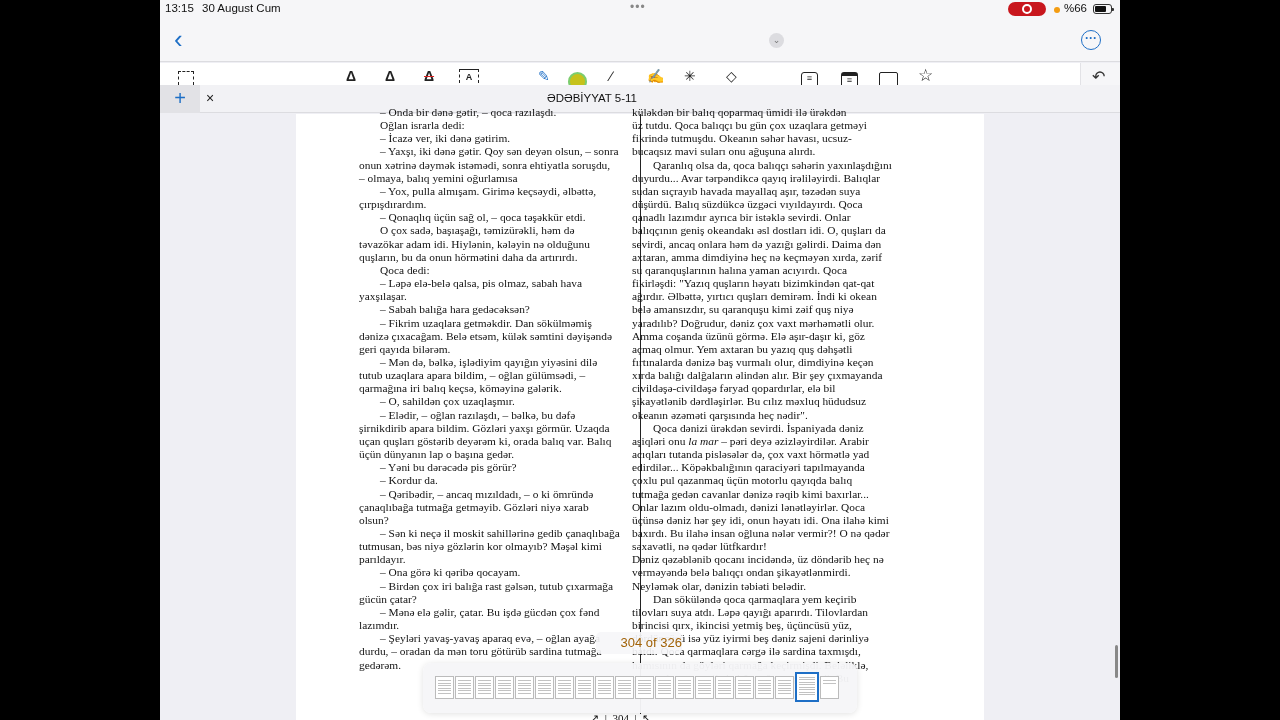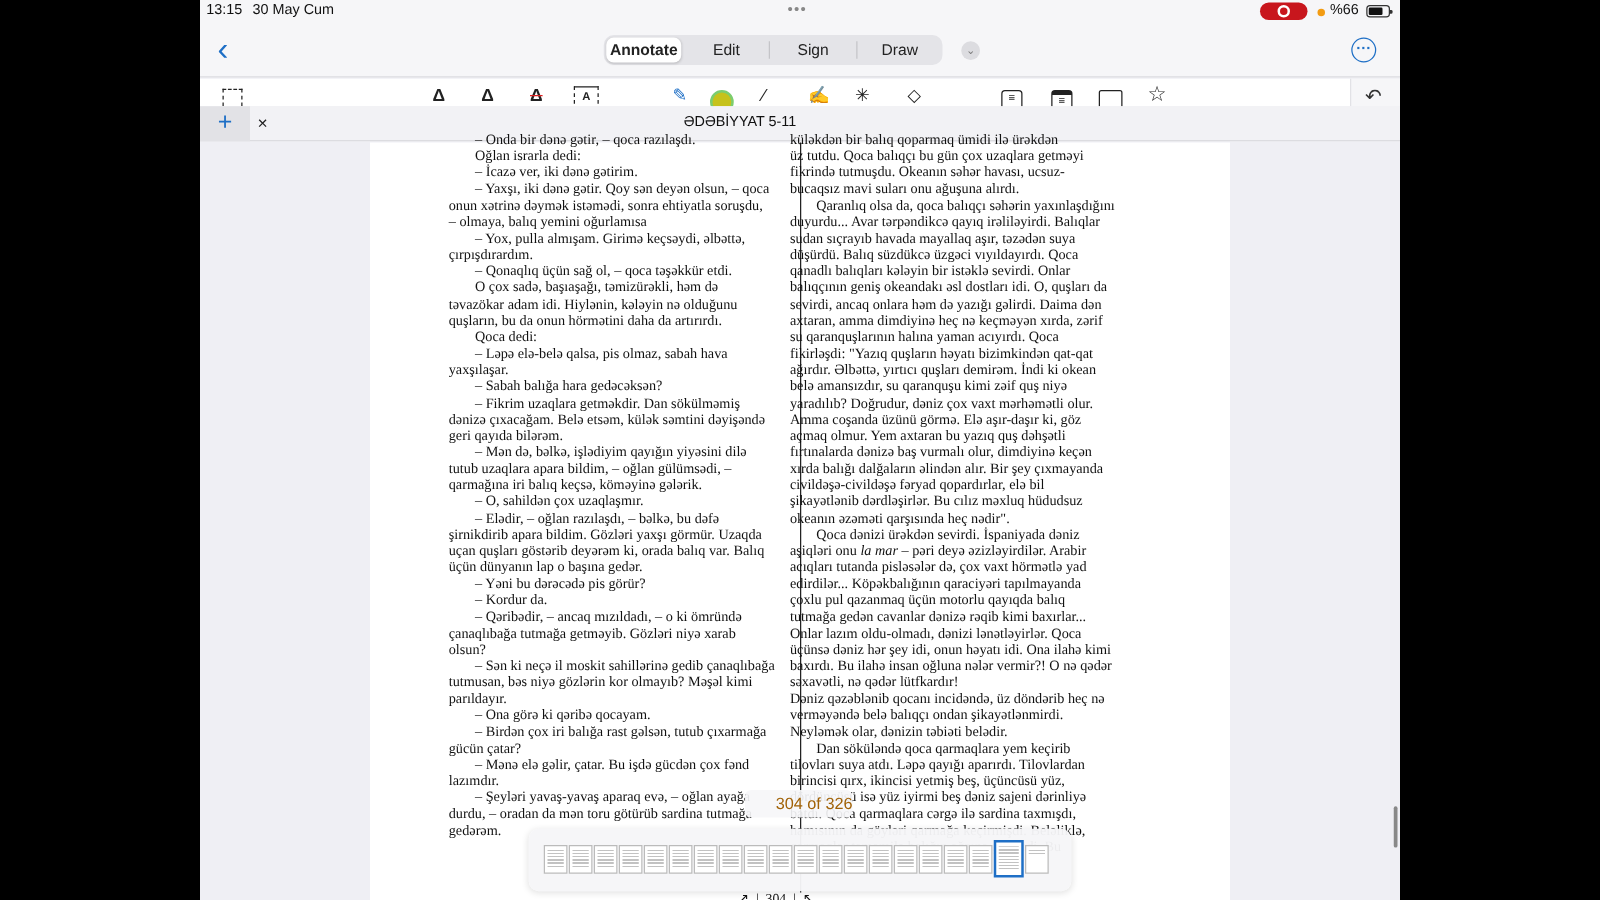--- a/index.html
+++ b/index.html
@@ -49,38 +49,30 @@
 #pagefoot{position:absolute;left:430px;top:712px;font-family:"Liberation Serif",serif;font-size:11px;color:#111}
 #scrollbar{position:absolute;left:955px;top:645px;width:3px;height:33px;background:#888;border-radius:2px}
 </style>
 </head>
 <body>
 
 <div id="screen">
 
   <div id="statusbar">
     <span class="time">13:15</span>
-    <span class="date">30 May Cum</span>
+    <span class="date">30 August Cum</span>
     <span class="dots">•••</span>
     <span class="rec"></span>
     <span class="orange"></span>
     <span class="batt-pct">%66</span>
     <span class="batt"></span>
   </div>
 
   <div id="navbar">
     <span id="back">‹</span>
-    <div id="seg">
-      <div class="tab active">Annotate</div>
-      <div class="tab">Edit</div>
-      <div class="sep"></div>
-      <div class="tab">Sign</div>
-      <div class="sep"></div>
-      <div class="tab">Draw</div>
-    </div>
     <span id="segdrop">⌄</span>
     <span id="more">···</span>
   </div>
 
   <div id="toolbar">
     <span class="ti" style="left:18px;top:8px;width:16px;height:14px;border:1.6px dashed #222;border-bottom:none"></span>
     <span class="ti" style="left:186px;font-weight:bold">Δ</span>
     <span class="ti" style="left:225px;font-weight:bold">Δ</span>
     <span class="ti" style="left:264px;font-weight:bold;text-decoration:line-through;text-decoration-color:#d22">Δ</span>
     <span class="ti" style="left:299px;width:20px;height:14px;border-top:1.5px solid #222;border-left:1.5px dashed #222;border-right:1.5px dashed #222;font-size:9px;text-align:center;font-weight:bold">A</span>
@@ -103,21 +95,21 @@
     <div id="addtab">+</div>
     <span id="closetab">×</span>
     <div id="doctitle">ƏDƏBİYYAT 5-11</div>
   </div>
 
   <div id="page">
     <div id="col-left" class="col">
         <p class="ind">– Onda bir dənə gətir, – qoca razılaşdı.</p>
         <p class="ind">Oğlan israrla dedi:</p>
         <p class="ind">– İcazə ver, iki dənə gətirim.</p>
-        <p class="ind">– Yaxşı, iki dənə gətir. Qoy sən deyən olsun, – qoca</p>
+        <p class="ind">– Yaxşı, iki dənə gətir. Qoy sən deyən olsun, – sonra</p>
         <p>onun xətrinə dəymək istəmədi, sonra ehtiyatla soruşdu,</p>
         <p>– olmaya, balıq yemini oğurlamısa</p>
         <p class="ind">– Yox, pulla almışam. Girimə keçsəydi, əlbəttə,</p>
         <p>çırpışdırardım.</p>
         <p class="ind">– Qonaqlıq üçün sağ ol, – qoca təşəkkür etdi.</p>
         <p class="ind">O çox sadə, başıaşağı, təmizürəkli, həm də</p>
         <p>təvazökar adam idi. Hiylənin, kələyin nə olduğunu</p>
         <p>quşların, bu da onun hörmətini daha da artırırdı.</p>
         <p class="ind">Qoca dedi:</p>
         <p class="ind">– Ləpə elə-belə qalsa, pis olmaz, sabah hava</p>
@@ -154,21 +146,21 @@
     <div id="divider"></div>
     <div id="col-right" class="col">
         <p>küləkdən bir balıq qoparmaq ümidi ilə ürəkdən</p>
         <p>üz tutdu. Qoca balıqçı bu gün çox uzaqlara getməyi</p>
         <p>fikrində tutmuşdu. Okeanın səhər havası, ucsuz-</p>
         <p>bucaqsız mavi suları onu ağuşuna alırdı.</p>
         <p class="ind">Qaranlıq olsa da, qoca balıqçı səhərin yaxınlaşdığını</p>
         <p>duyurdu... Avar tərpəndikcə qayıq irəliləyirdi. Balıqlar</p>
         <p>sudan sıçrayıb havada mayallaq aşır, təzədən suya</p>
         <p>düşürdü. Balıq süzdükcə üzgəci vıyıldayırdı. Qoca</p>
-        <p>qanadlı balıqları kələyin bir istəklə sevirdi. Onlar</p>
+        <p>qanadlı lazımdır ayrıca bir istəklə sevirdi. Onlar</p>
         <p>balıqçının geniş okeandakı əsl dostları idi. O, quşları da</p>
         <p>sevirdi, ancaq onlara həm də yazığı gəlirdi. Daima dən</p>
         <p>axtaran, amma dimdiyinə heç nə keçməyən xırda, zərif</p>
         <p>su qaranquşlarının halına yaman acıyırdı. Qoca</p>
         <p>fikirləşdi: "Yazıq quşların həyatı bizimkindən qat-qat</p>
         <p>ağırdır. Əlbəttə, yırtıcı quşları demirəm. İndi ki okean</p>
         <p>belə amansızdır, su qaranquşu kimi zəif quş niyə</p>
         <p>yaradılıb? Doğrudur, dəniz çox vaxt mərhəmətli olur.</p>
         <p>Amma coşanda üzünü görmə. Elə aşır-daşır ki, göz</p>
         <p>açmaq olmur. Yem axtaran bu yazıq quş dəhşətli</p>

